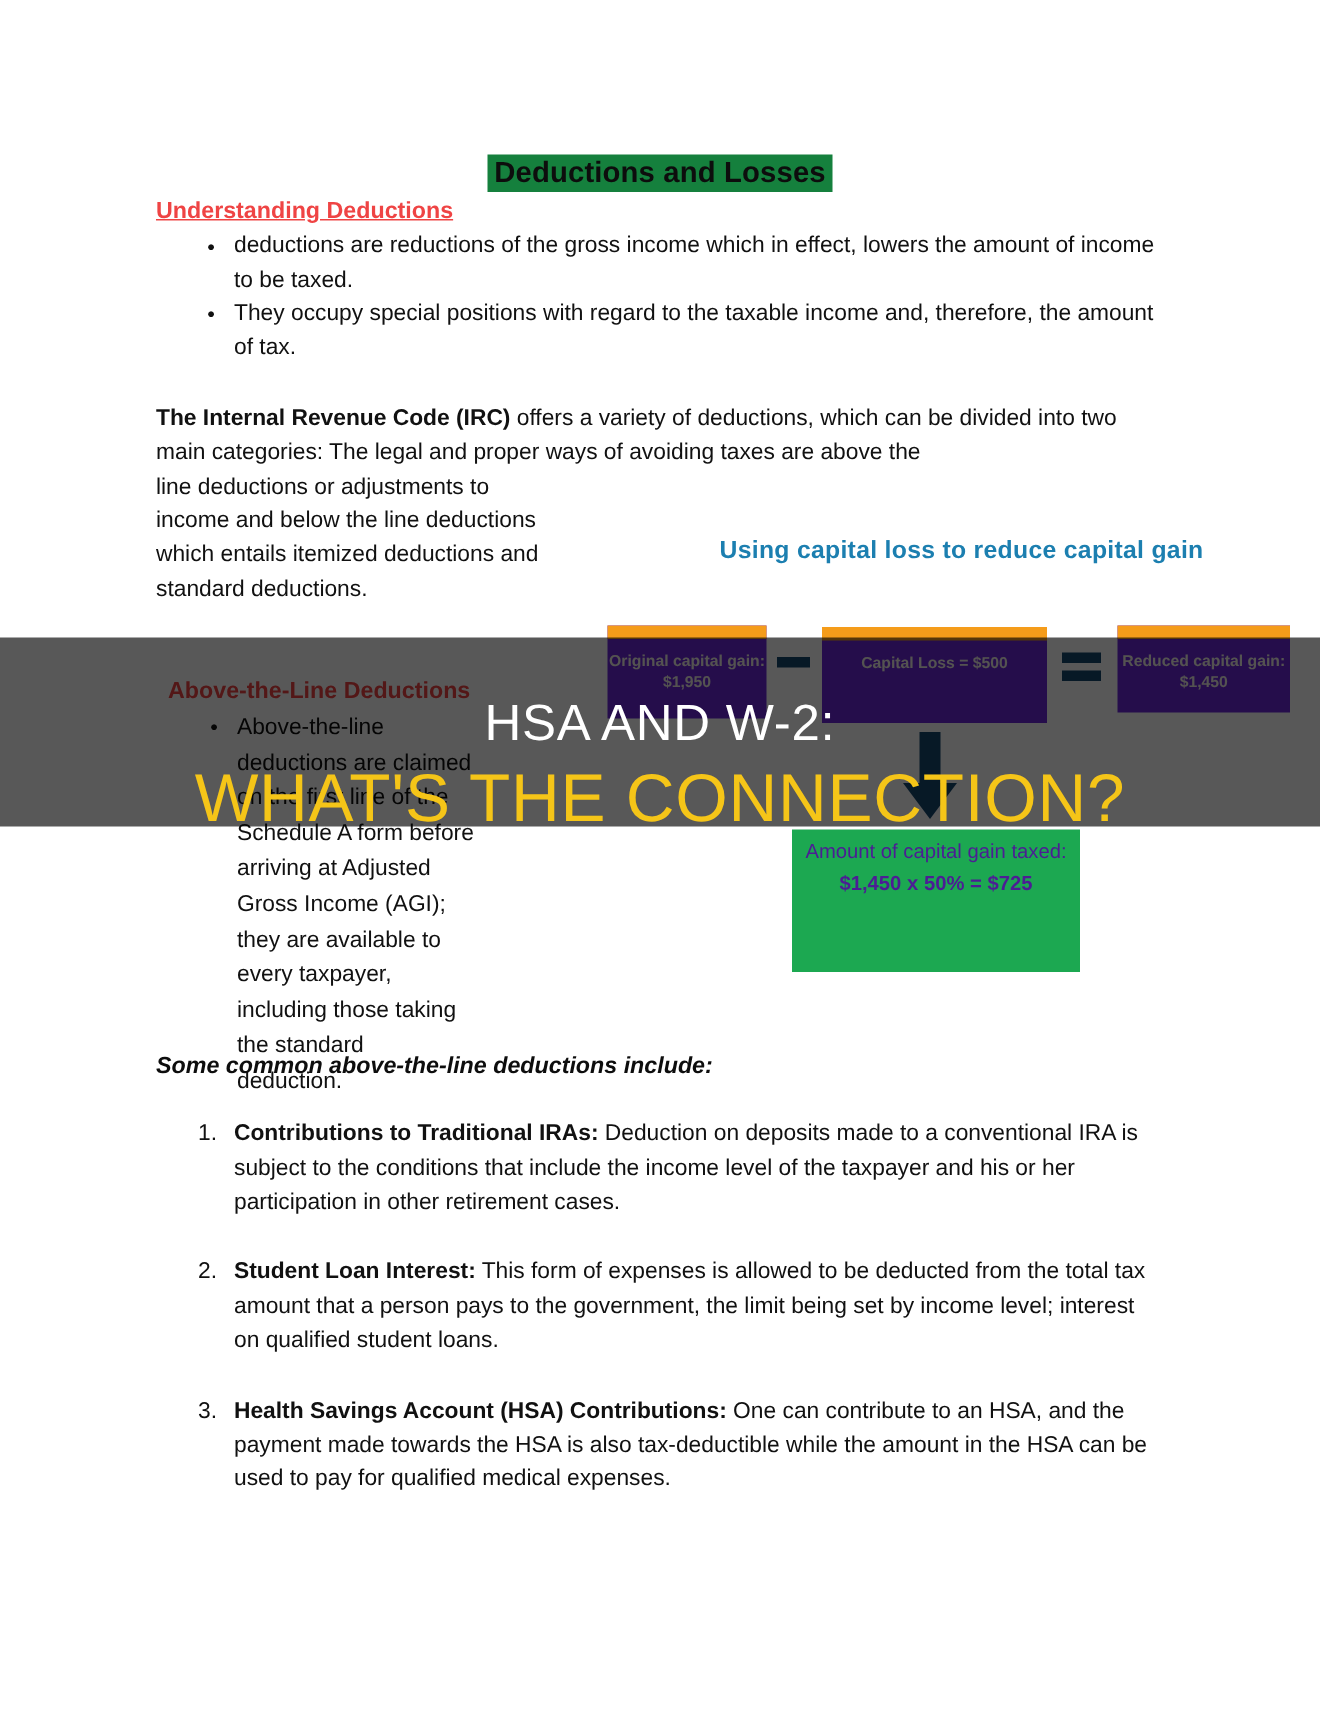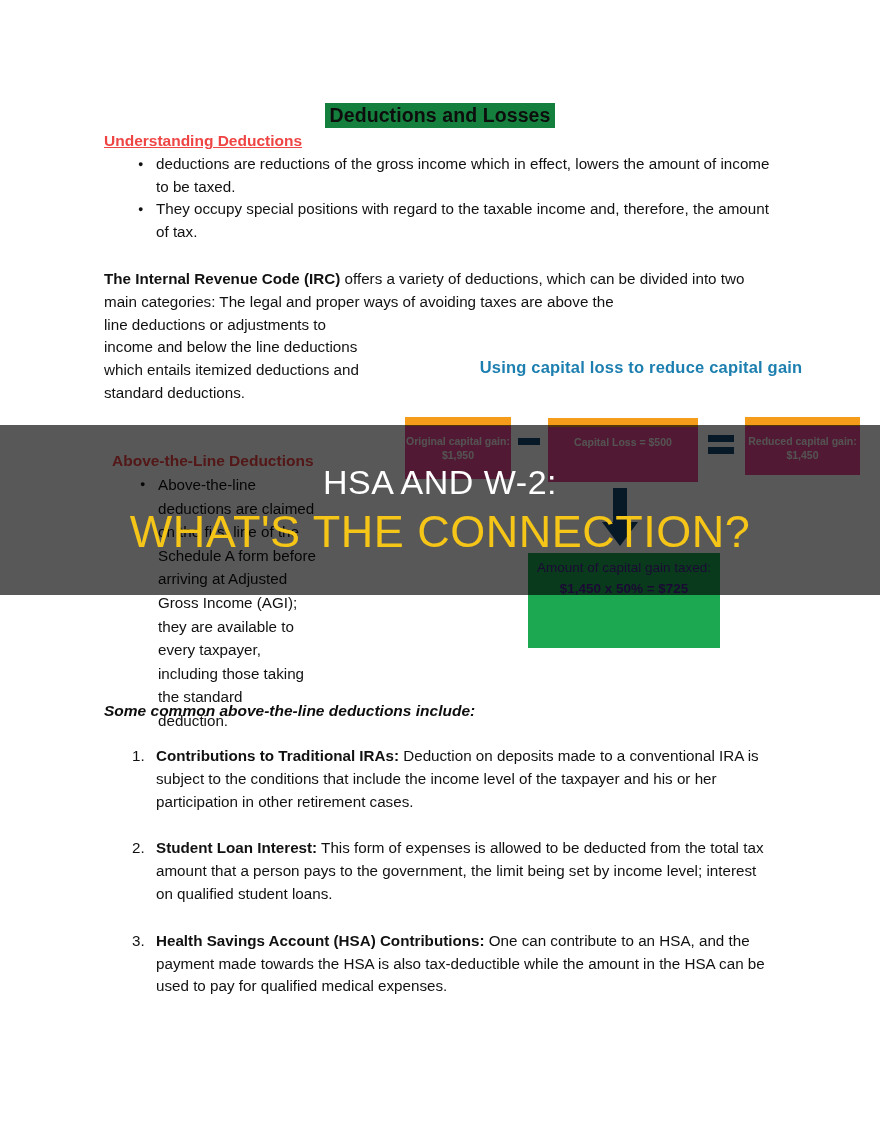--- a/index.html
+++ b/index.html
@@ -156,21 +156,21 @@
     width: 470px;
     text-align: center;
     font-size: 16.5px;
     font-weight: bold;
     color: #1c7fb0;
     letter-spacing: 0.2px;
   }
 
   .gbox {
     position: absolute;
-    background: #ec4899;
+    background: #6d28d9;
     border-top: 9px solid #f59c1a;
     box-sizing: border-box;
     color: #f2efe9;
     text-align: center;
     font-size: 10.5px;
     font-weight: bold;
     line-height: 14px;
     padding-top: 8px;
   }
   #box-original { left: 15px; top: 67px; width: 106px; height: 62px; }
@@ -219,21 +219,21 @@
     font-weight: bold;
   }
   #box-taxed .lt { font-weight: normal; }
 
   
   #overlay {
     position: absolute;
     left: 0;
     top: 425px;
     width: 880px;
-    height: 170px;
+    height: 126px;
     background: rgba(0,0,0,0.655);
     pointer-events: none;
   }
   #overlay-line1 {
     position: absolute;
     left: 0;
     top: 38px;
     width: 880px;
     text-align: center;
     font-size: 34px;

